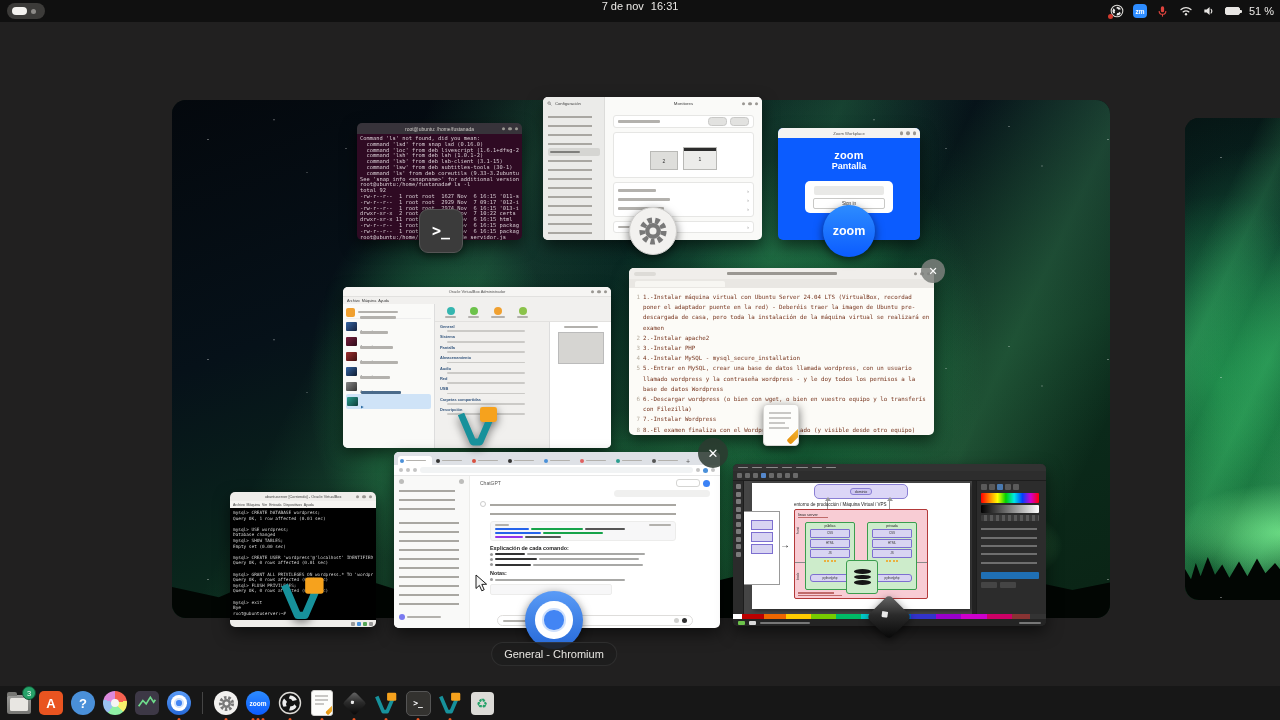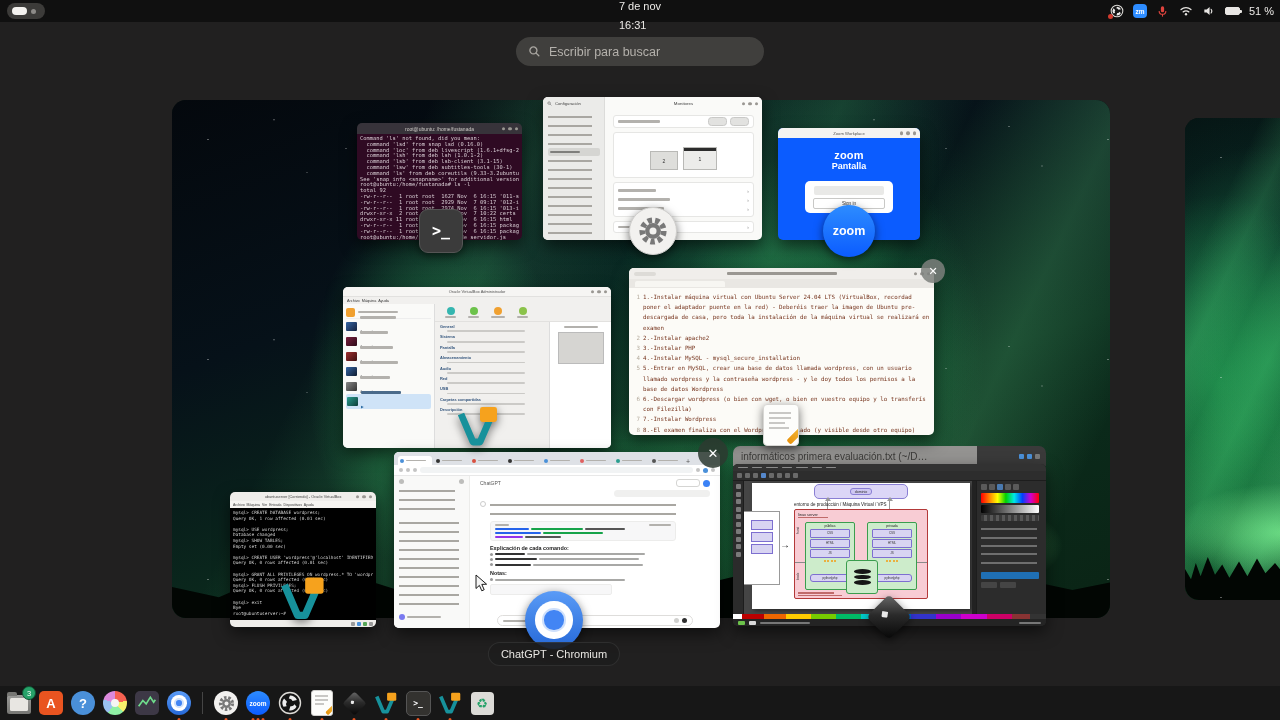--- a/index.html
+++ b/index.html
@@ -6,21 +6,21 @@
   .screen{position:relative;width:1280px;height:720px;background:#212020;overflow:hidden;
           font-family:"Liberation Sans",sans-serif;}
   
   .topbar{position:absolute;left:0;top:0;width:1280px;height:22px;background:#101010;z-index:60;
           display:flex;align-items:center;}
   .ws-pill{position:absolute;left:7px;top:3px;width:38px;height:16px;border-radius:9px;background:#3c3b39;
            display:flex;align-items:center;gap:4px;padding:0 5px;box-sizing:border-box;}
   .ws-active{width:15px;height:8px;border-radius:4px;background:#f4f2ef;}
   .ws-dot{width:5px;height:5px;border-radius:50%;background:#8d8b88;}
   .clock{position:absolute;left:50%;transform:translateX(-50%);top:0;height:20px;display:flex;align-items:flex-start;gap:7px;
-         color:#eceae7;font-size:11px;flex-direction:column;}
+         color:#eceae7;font-size:11px;}
   .tray{position:absolute;right:6px;top:0;height:22px;display:flex;align-items:center;gap:9px;color:#eceae7;font-size:11px;}
   .tray-ic{position:relative;width:14px;height:14px;display:flex;align-items:center;justify-content:center;}
   .zm{width:14px;height:14px;border-radius:4px;background:#2d8cff;color:#fff;font-size:6.5px;font-weight:bold;
       display:flex;align-items:center;justify-content:center;}
   .obs-dot{position:absolute;left:-2px;bottom:-1px;width:5px;height:5px;border-radius:50%;background:#d23b2e;}
   .batt{width:15px;height:8px;border:1px solid #e8e6e3;border-radius:2px;position:relative;background:#e8e6e3;box-sizing:border-box;}
   .batt::after{content:"";position:absolute;right:-3px;top:1.5px;width:2px;height:3px;background:#e8e6e3;border-radius:0 1px 1px 0;}
   
   .search{position:absolute;left:50%;transform:translateX(-50%);top:37px;width:248px;height:29px;border-radius:15px;
           background:#403f3d;display:flex;align-items:center;gap:8px;padding:0 12px;box-sizing:border-box;z-index:55;}
@@ -131,45 +131,30 @@
         <svg viewBox="0 0 24 24" width="14" height="14">
           <path d="M4 9.5 h4 l5 -4.5 v14 l-5 -4.5 H4 z" fill="#e8e6e3"></path>
           <path d="M15.5 9 a5 5 0 0 1 0 6.5" fill="none" stroke="#e8e6e3" stroke-width="1.8" stroke-linecap="round"></path>
         </svg>
       </span>
       <span class="batt"></span>
       <span>51 %</span>
     </div>
   </header>
 
-  <div class="search">
-    <svg viewBox="0 0 24 24" width="13" height="13" fill="none" stroke="#aaa7a2" stroke-width="2.4" stroke-linecap="round">
-      <circle cx="10" cy="10" r="6.5"></circle>
-        <path d="M15 15 L20 20"></path>
-    </svg>
-    <span>Escribir para buscar</span>
-  </div>
 
   <div class="workspace ws-main">
     <div class="aurora"></div>
     <div class="stars"></div>
   </div>
   <div class="workspace ws-side">
     <div class="aurora"></div>
     <div class="stars"></div>
   </div>
 
-  <div style="position:absolute;left:733px;top:446px;width:313px;height:20px;z-index:8;display:flex;border-radius:7px 7px 0 0;overflow:hidden;">
-    <div style="width:228px;background:#949391;color:#3c3b39;font-size:10px;display:flex;align-items:center;padding:0 8px;white-space:nowrap;overflow:hidden;">informáticos primera evaluación.txt (~/D…</div>
-    <div style="flex:1;background:#3a3a3a;display:flex;align-items:center;justify-content:flex-end;gap:3px;padding-right:6px;">
-      <i style="width:5px;height:5px;background:#4a90d9;border-radius:1px;"></i>
-      <i style="width:5px;height:5px;background:#4a90d9;border-radius:1px;"></i>
-      <i style="width:5px;height:5px;background:#7a7a7a;border-radius:1px;"></i>
-    </div>
-  </div>
 
   <div class="win" style="left:357px;top:123px;width:165px;height:117px;">
     <div class="tb" style="height:11px;background:#37333a;">
       <span class="tb-title" style="font-size:5px;color:#cfccc8;">root@ubuntu: /home/fustanada</span>
       <span class="dots">
           <i></i>
           <i></i>
           <i></i>
         </span>
     </div>
@@ -793,21 +778,21 @@
     <div class="ink" style="width:32px;height:32px;"></div>
   </div>
 
   <div class="close-btn" style="left:921px;top:259px;width:24px;height:24px;background:rgba(125,128,124,.85);font-size:11px;">
     <span>✕</span>
   </div>
   <div class="close-btn" style="left:698px;top:438px;width:30px;height:30px;background:rgba(45,58,48,.85);font-size:13px;">
     <span>✕</span>
   </div>
 
-  <div class="win-label" style="left:554px;top:642px;transform:translateX(-50%);">ChatGPT - Chromium</div>
+  <div class="win-label" style="left:554px;top:642px;transform:translateX(-50%);">General - Chromium</div>
 
   <svg style="position:absolute;left:475px;top:574px;z-index:70;" width="13" height="18" viewBox="0 0 13 18">
     <path d="M1 1 L1 14.5 L4.4 11.4 L6.8 16.8 L9.2 15.7 L6.8 10.4 L11.6 10.2 Z" fill="#f5f5f5" stroke="#1a1a1a" stroke-width="1"></path>
   </svg>
 
   <footer class="dock">
     <div class="dock-item">
       <div style="position:relative;width:24px;height:19px;background:linear-gradient(180deg,#9a9a98,#777774);border-radius:2.5px;margin-top:3px;">
         <i style="position:absolute;left:0;top:-3px;width:10px;height:4px;background:#777774;border-radius:2px 2px 0 0;"></i>
         <i style="position:absolute;left:3px;top:3px;width:18px;height:13px;background:#e8e6e2;border-radius:1.5px;"></i>

